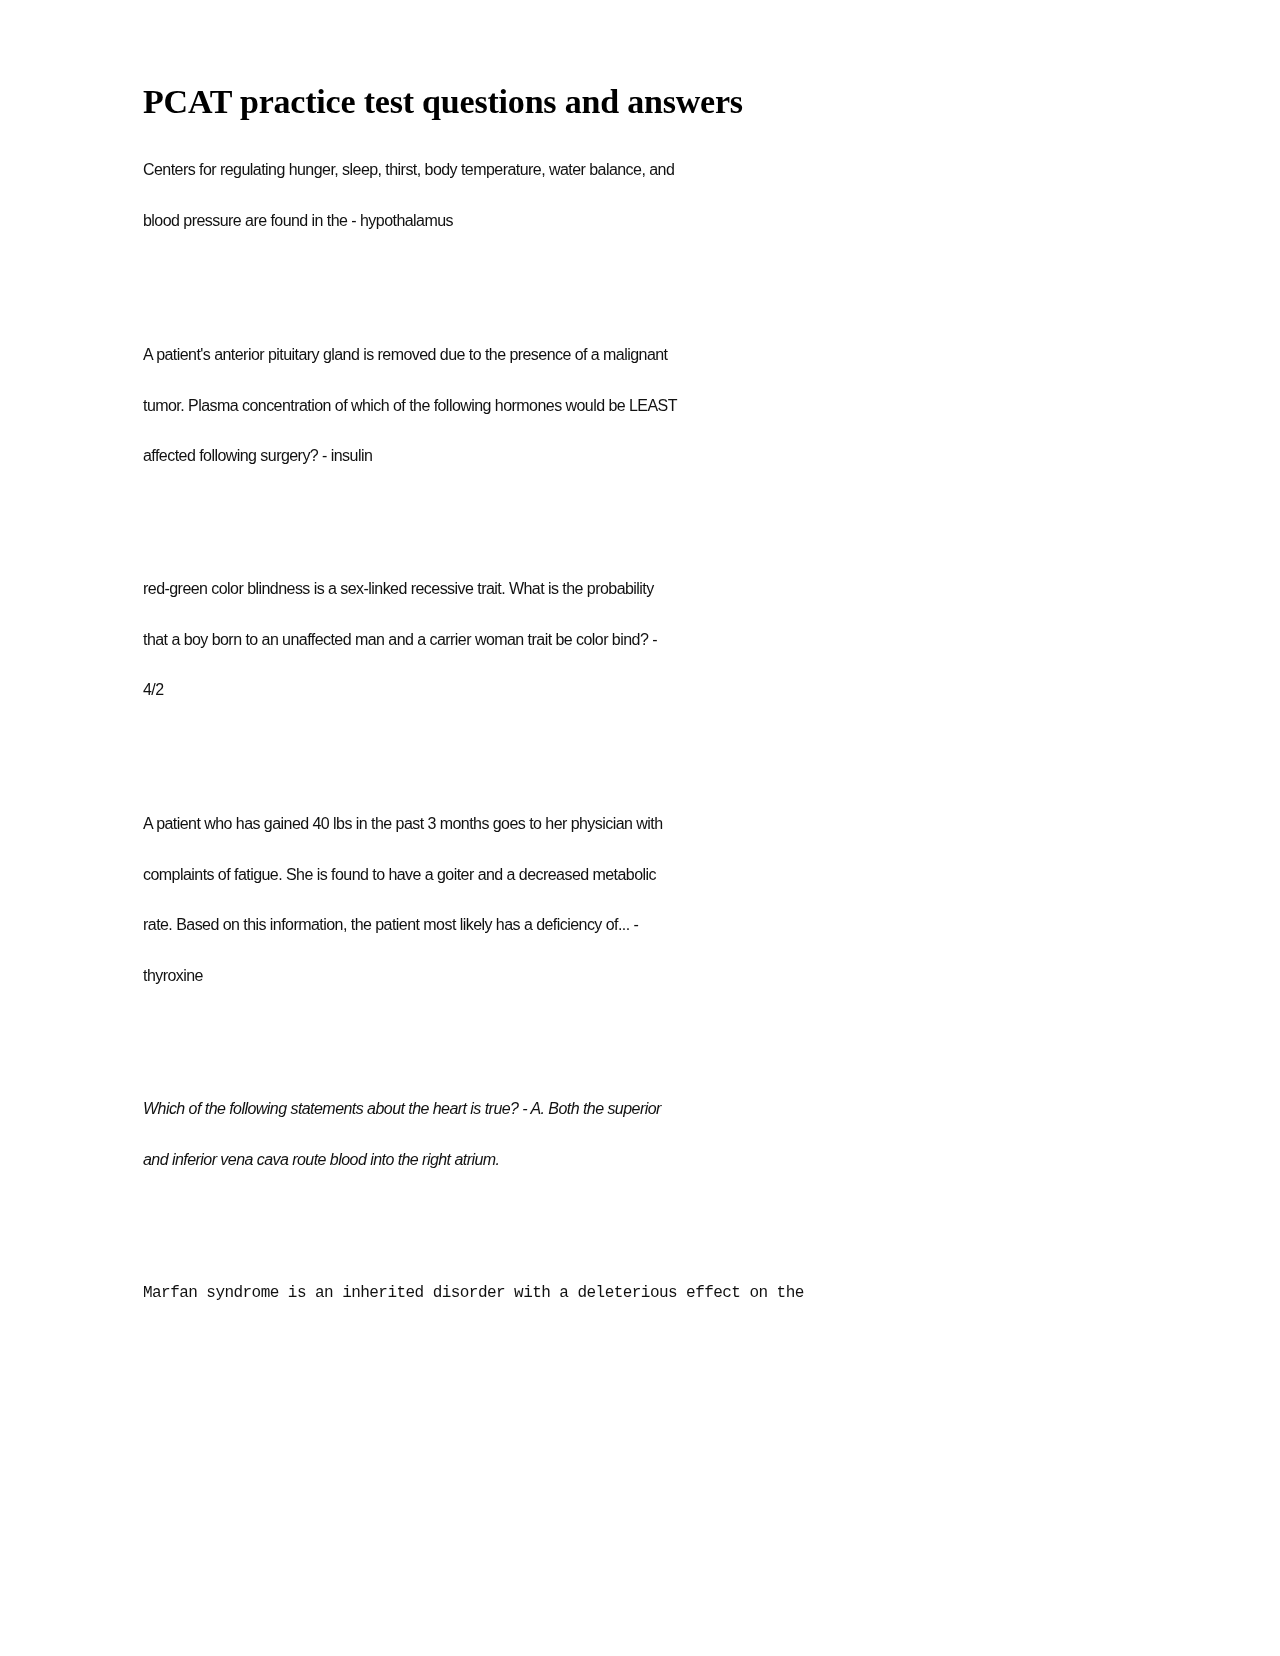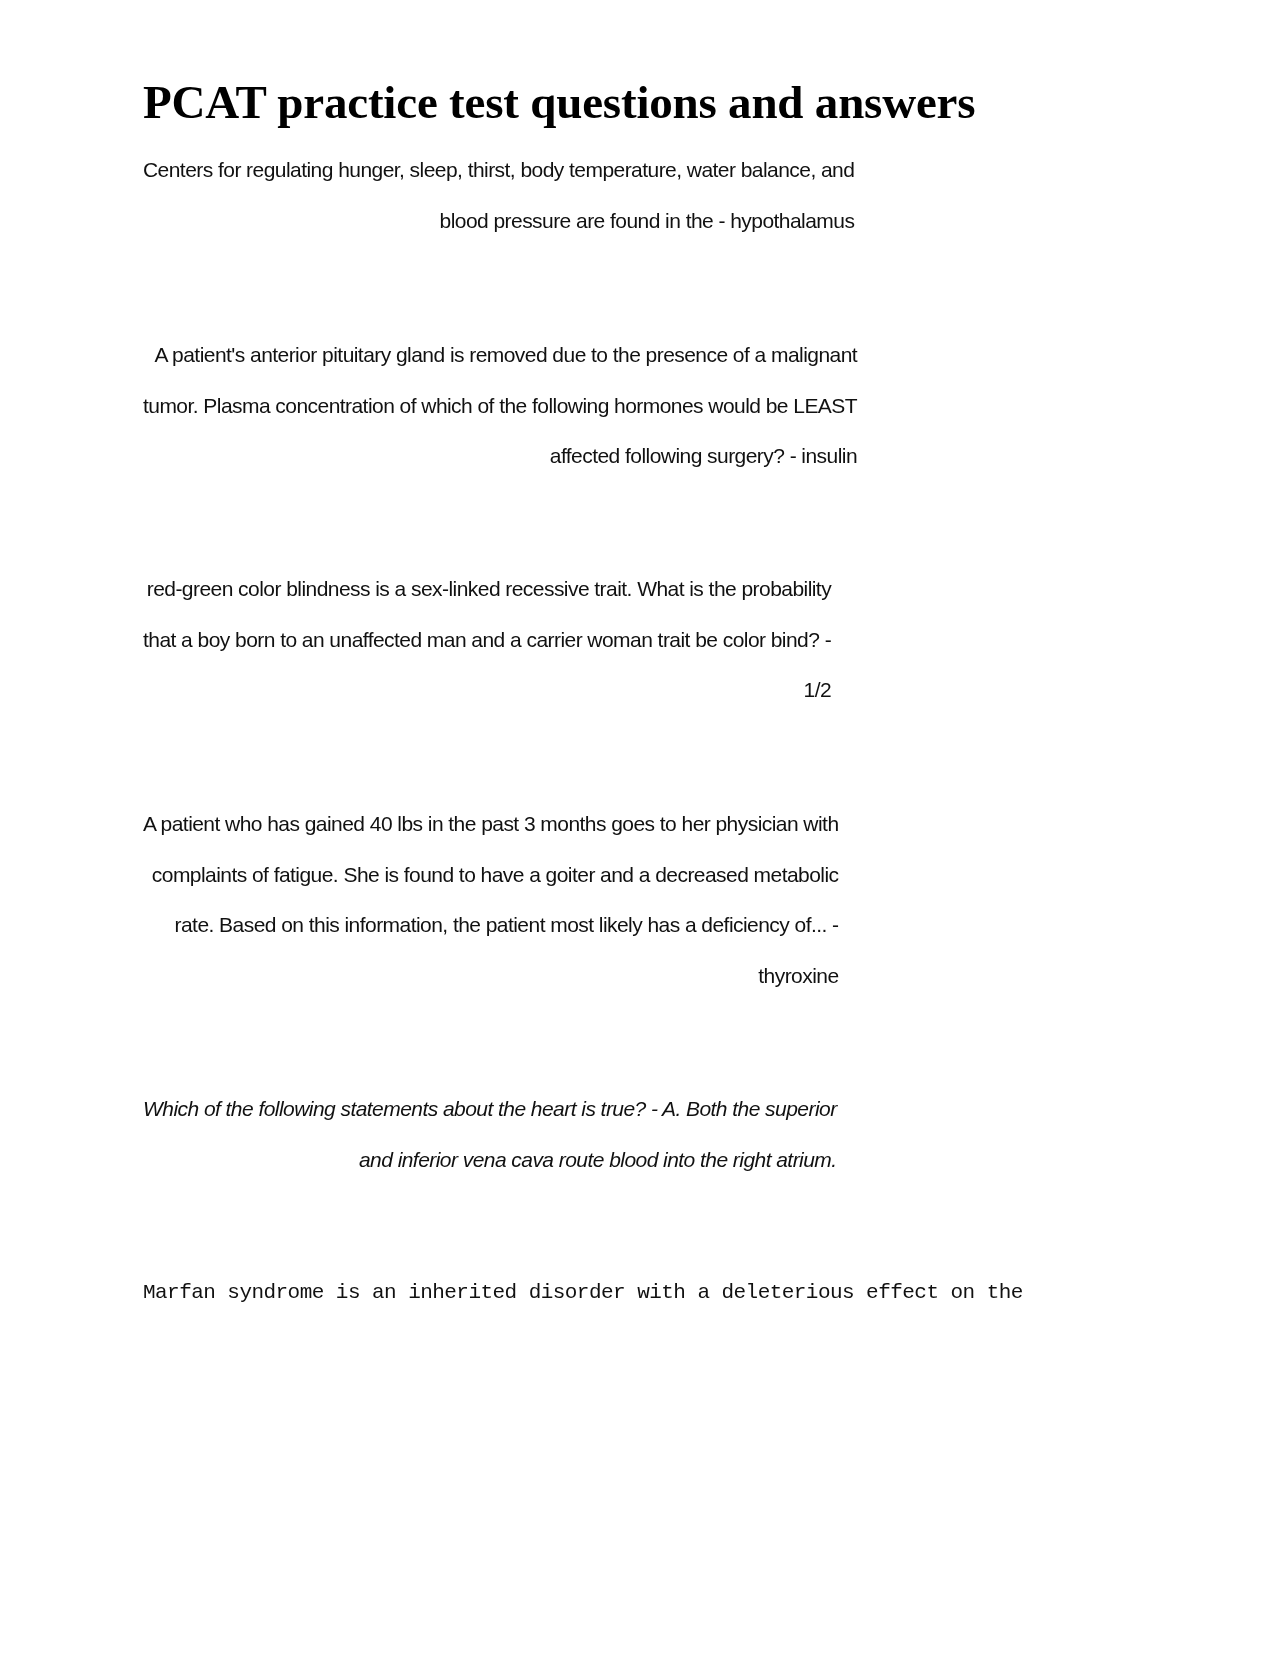--- a/index.html
+++ b/index.html
@@ -20,35 +20,34 @@
       height: 1656px;
       background: #ffffff;
     }
     .title {
       position: absolute;
       left: 143px;
       top: 72px;
       margin: 0;
       font-family: "Liberation Serif", "DejaVu Serif", serif;
       font-weight: bold;
-      font-size: 47px;
+      font-size: 34px;
       line-height: 60px;
       color: #000000;
       white-space: nowrap;
       letter-spacing: -0.2px;
     }
     .para {
       position: absolute;
       left: 143px;
       margin: 0;
       font-family: "Liberation Sans", "DejaVu Sans", sans-serif;
-      font-size: 21px;
+      font-size: 16px;
       line-height: 50.5px;
       color: #111111;
-      text-align: right;
     }
     .line {
       display: block;
       white-space: nowrap;
       letter-spacing: -0.55px;
     }
   </style>
 </head>
 <body>
 
@@ -63,21 +62,21 @@
 
   <p class="para" style="top:330px;">
     <span class="line">A patient's anterior pituitary gland is removed due to the presence of a malignant</span>
     <span class="line">tumor. Plasma concentration of which of the following hormones would be LEAST</span>
     <span class="line">affected following surgery? - insulin</span>
   </p>
 
   <p class="para" style="top:564px;">
     <span class="line">red-green color blindness is a sex-linked recessive trait. What is the probability</span>
     <span class="line">that a boy born to an unaffected man and a carrier woman trait be color bind? -</span>
-    <span class="line">1/2</span>
+    <span class="line">4/2</span>
   </p>
 
   <p class="para" style="top:799px;">
     <span class="line">A patient who has gained 40 lbs in the past 3 months goes to her physician with</span>
     <span class="line">complaints of fatigue. She is found to have a goiter and a decreased metabolic</span>
     <span class="line">rate. Based on this information, the patient most likely has a deficiency of... -</span>
     <span class="line">thyroxine</span>
   </p>
 
   <p class="para" style="top:1084px;font-style:italic;">

